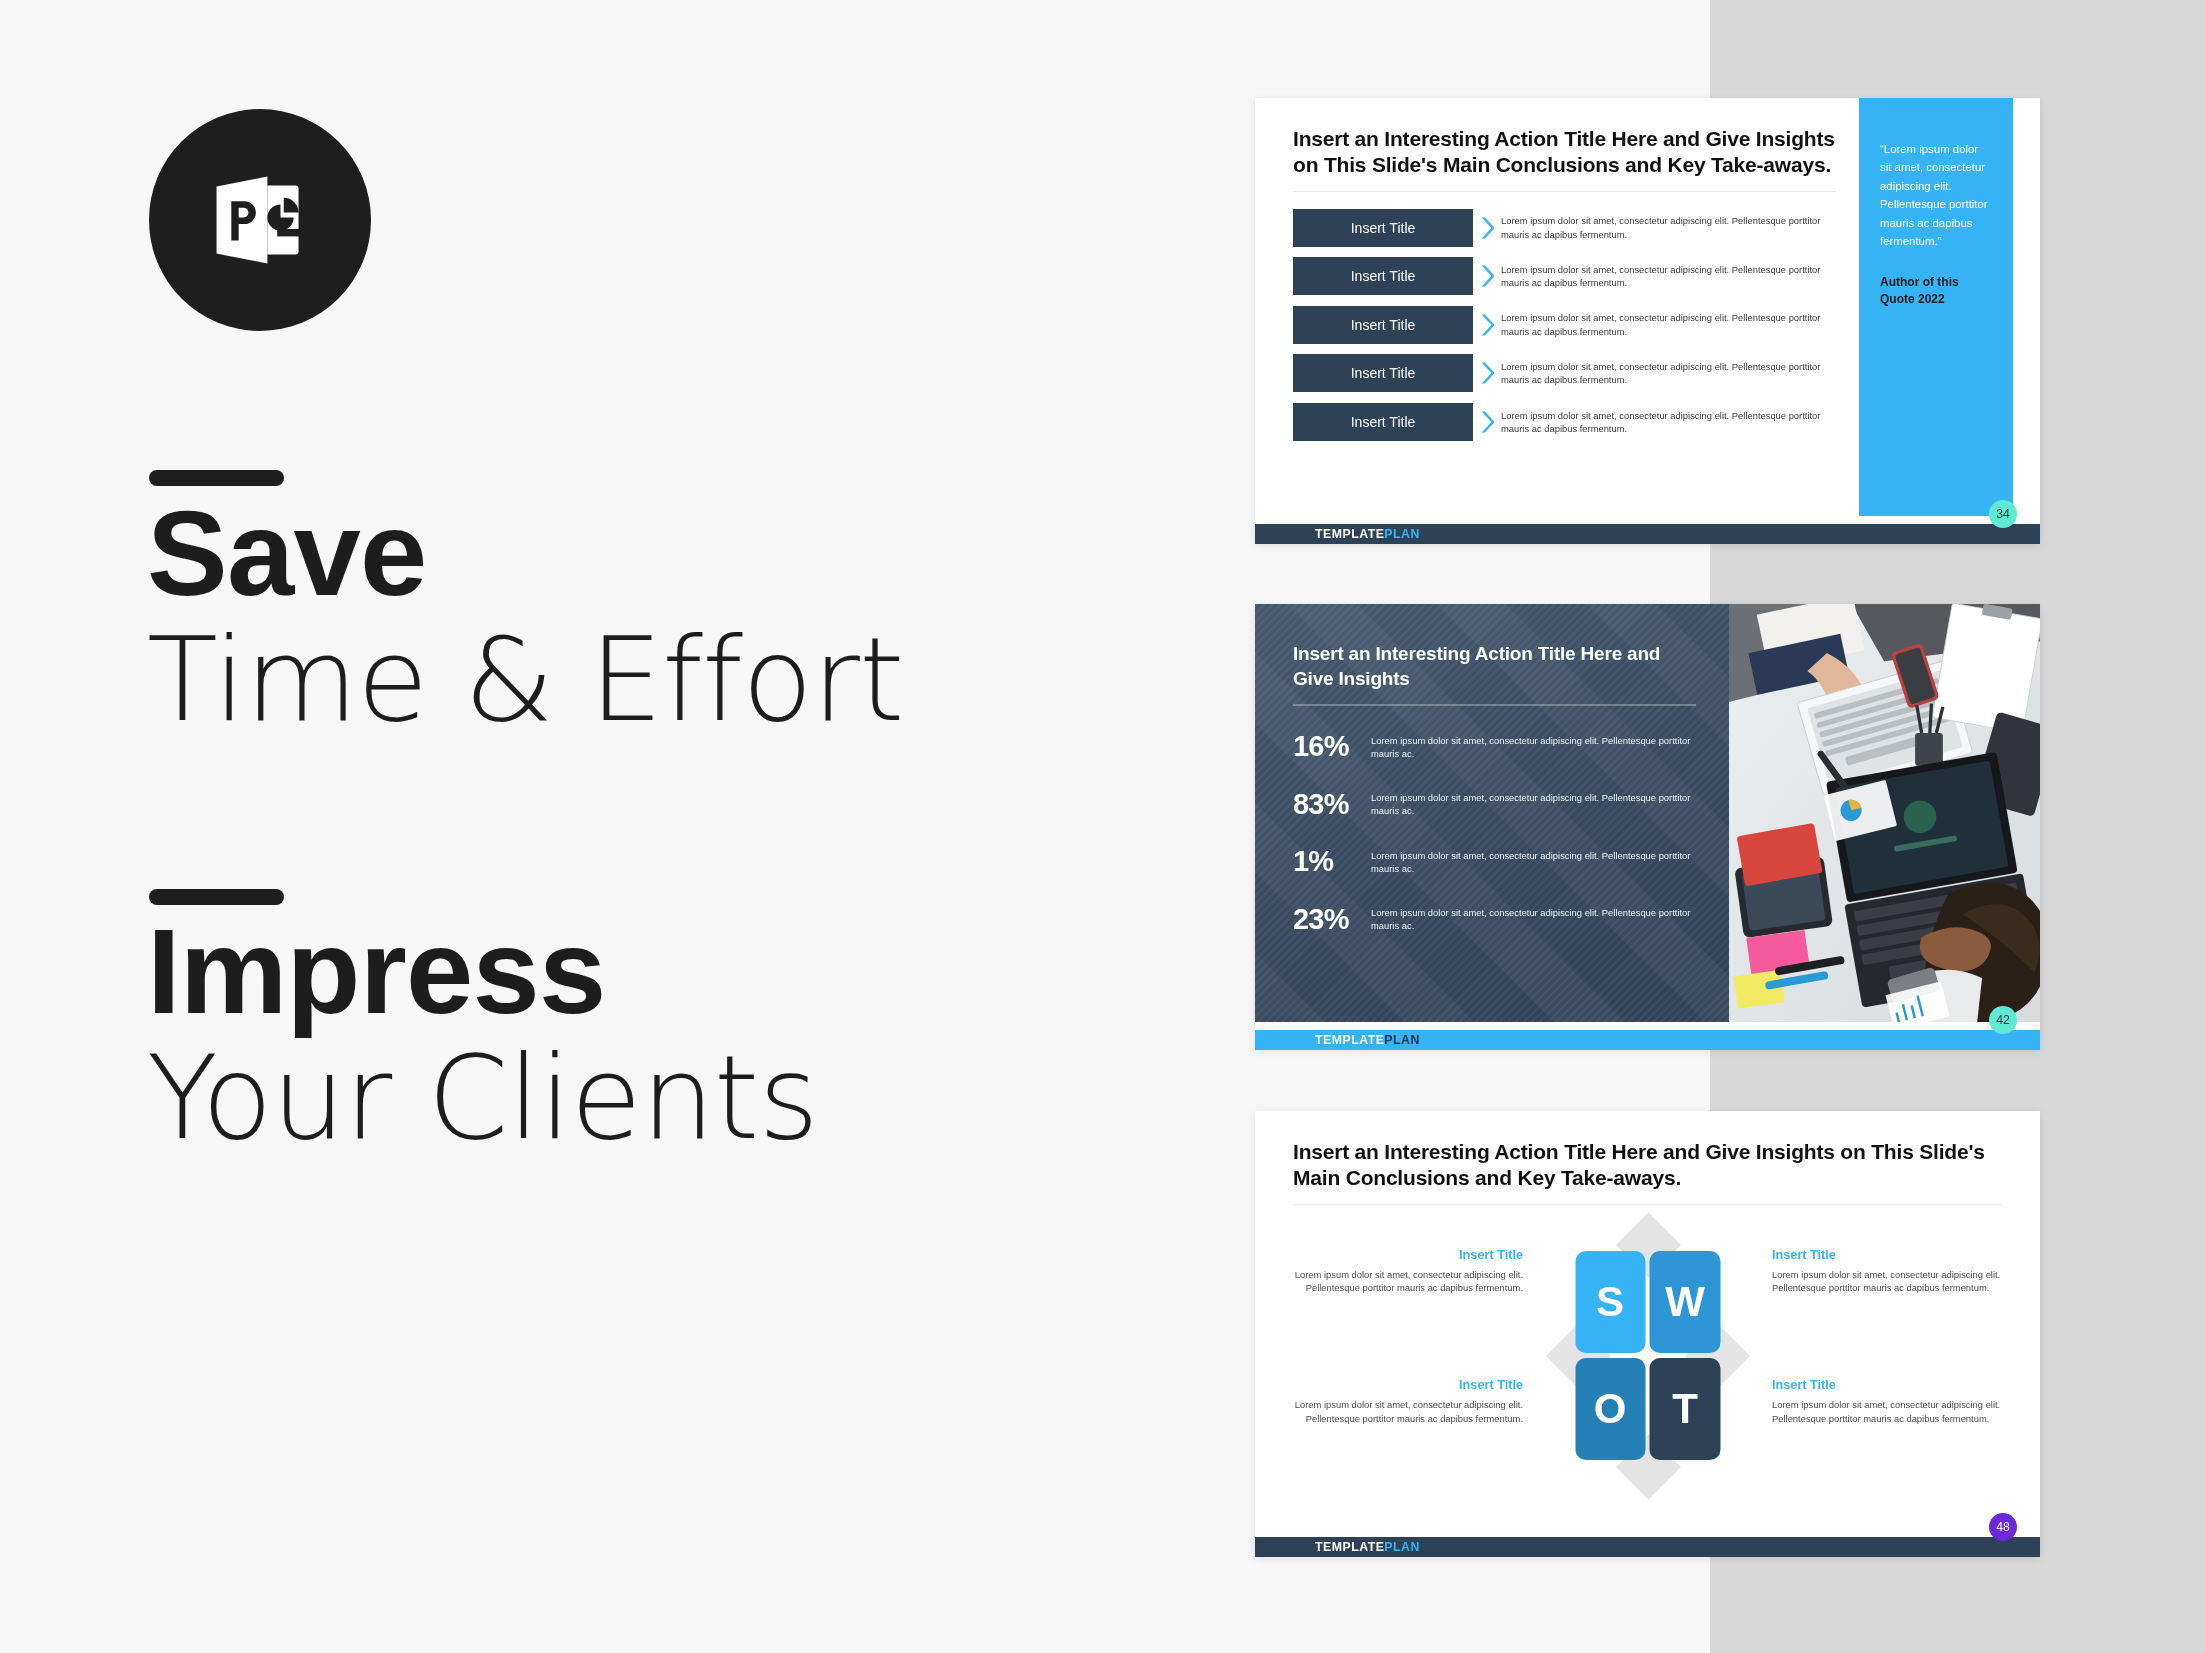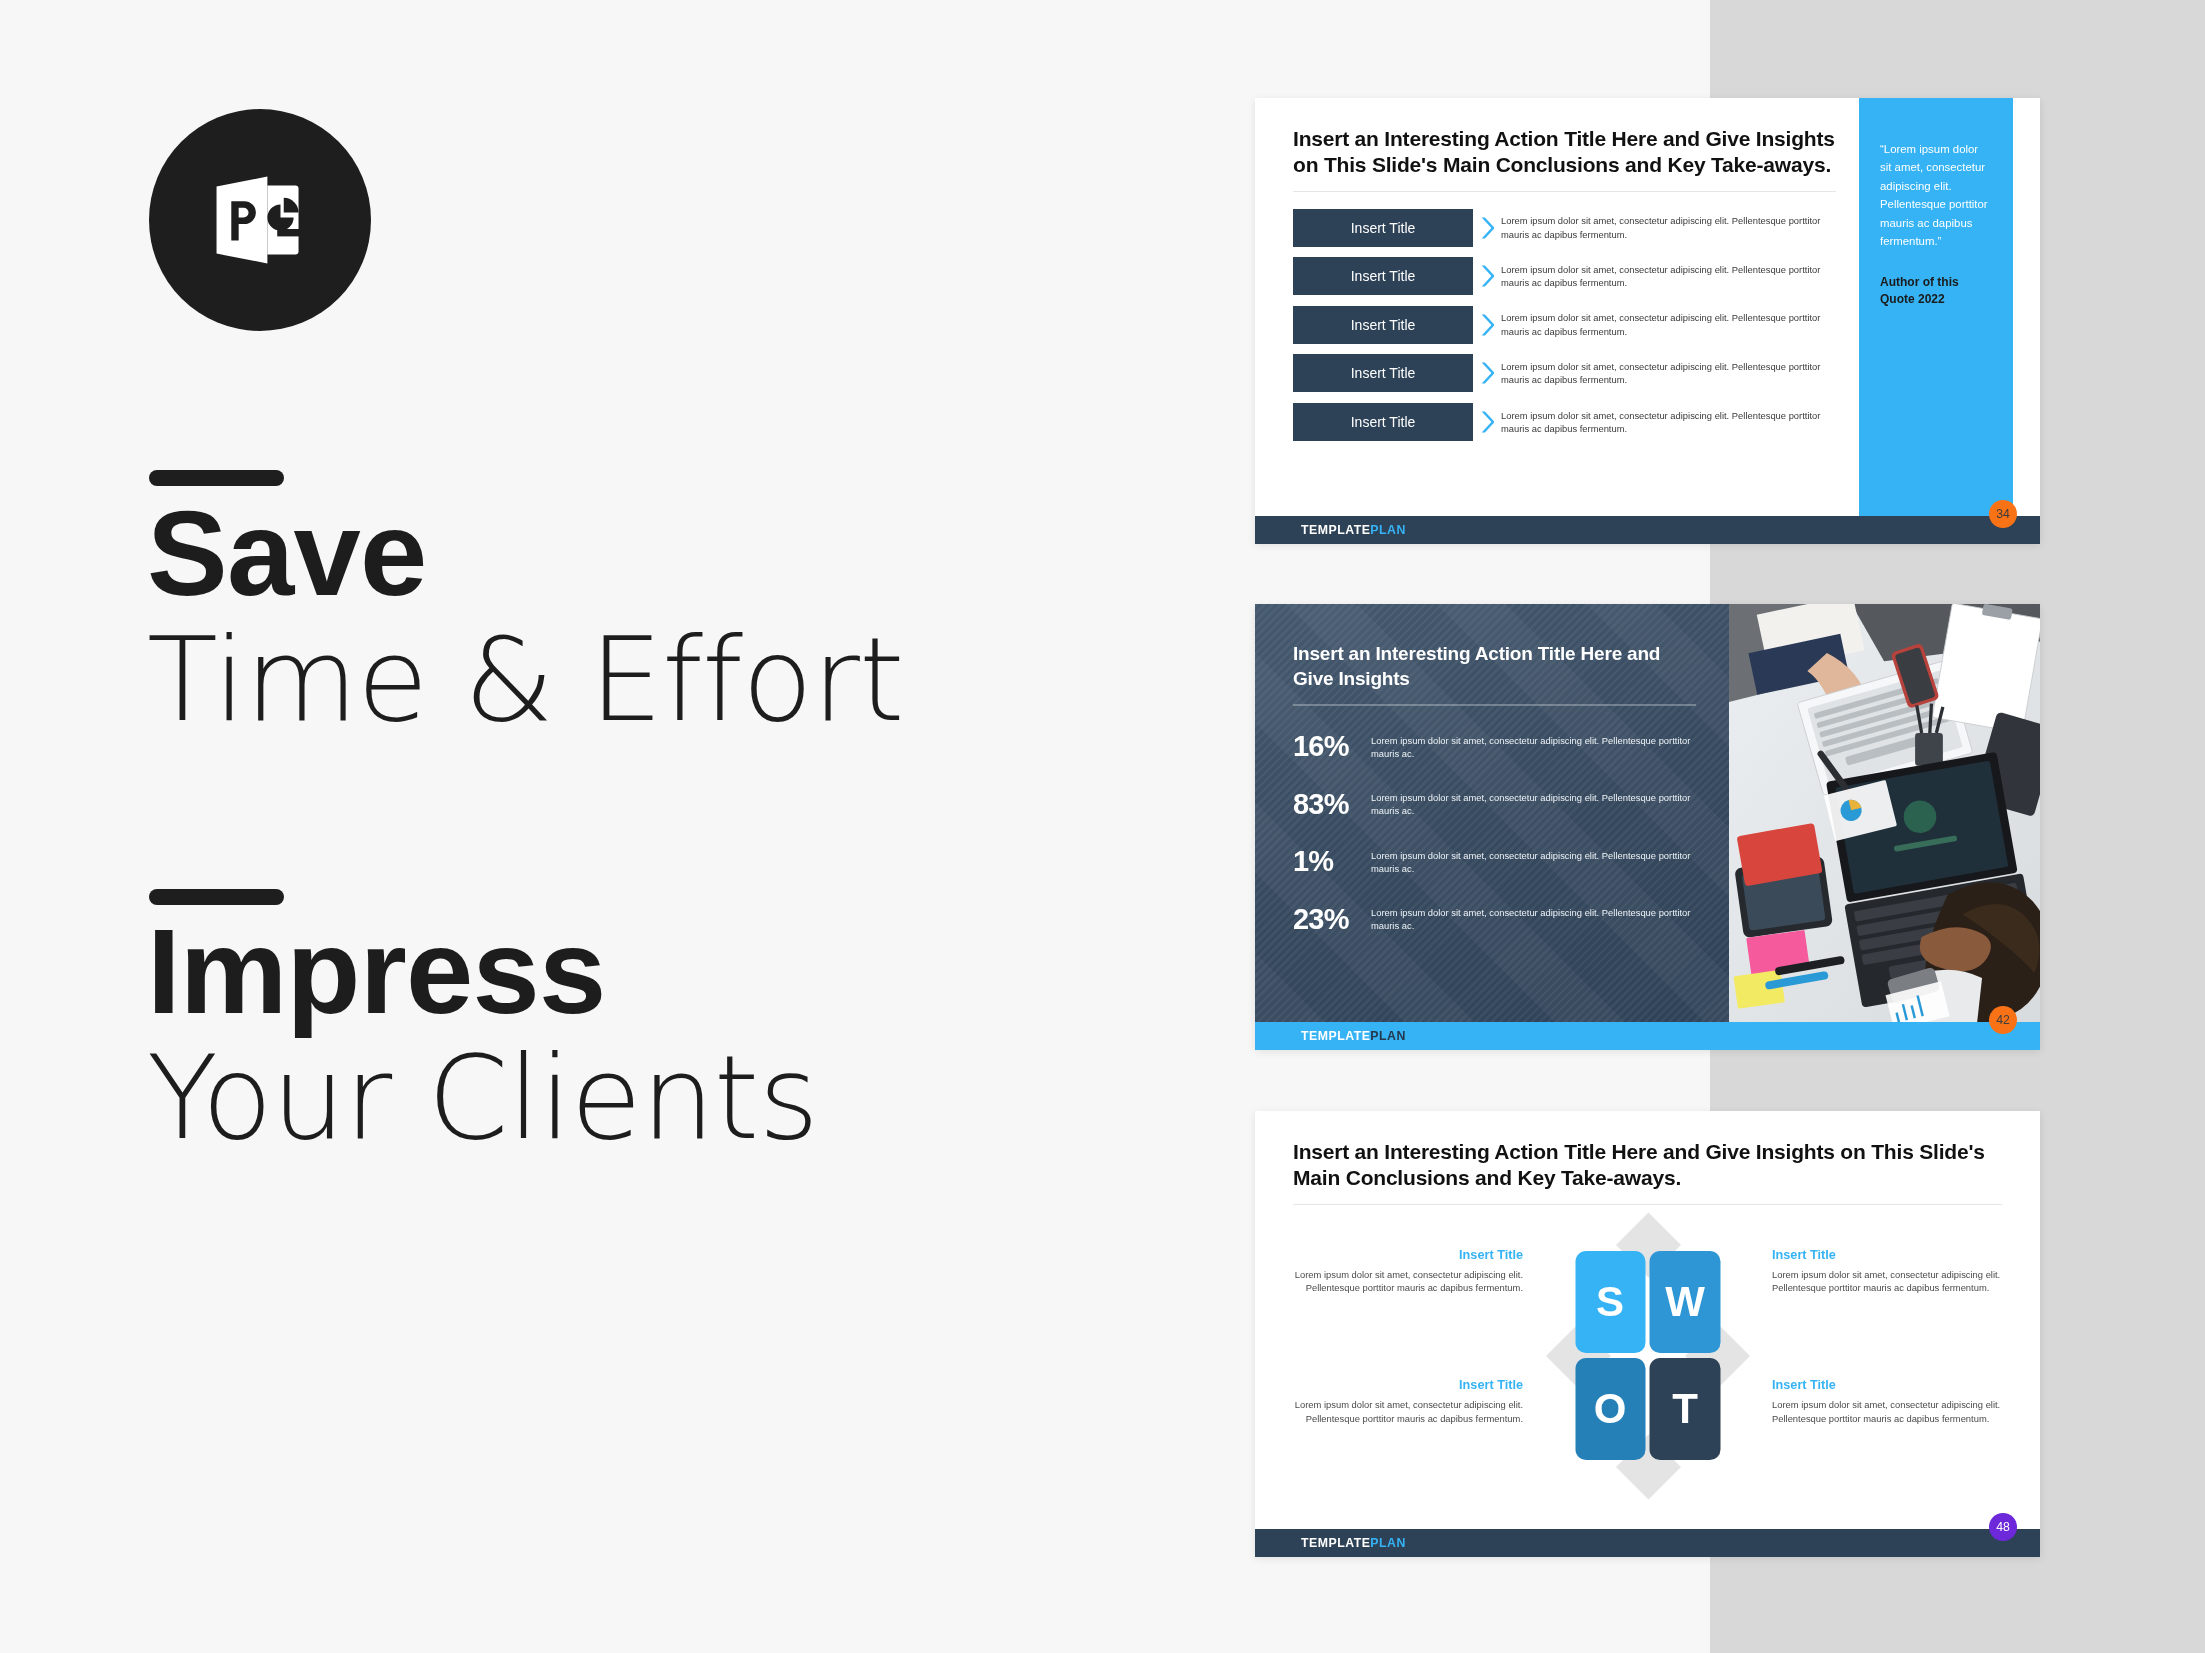--- a/index.html
+++ b/index.html
@@ -45,37 +45,37 @@
   .headline.h1{ top:490px; }
   .headline.h2{ top:908px; }
 
   
   .slide{ position:absolute; background:#ffffff; box-shadow:0 1.6px 8.2px rgba(0,0,0,.10); }
   #slide-1{ left:1255px; top:98px; width:785px; height:446px; }
   #slide-2{ left:1255px; top:604px; width:785px; height:446px; }
   #slide-3{ left:1255px; top:1111px; width:785px; height:446px; }
 
   .slide-footer{
-    position:absolute; left:0; bottom:0; width:100%; height:28px;
-    display:flex; align-items:center; padding-left:46px;
+    position:absolute; left:0; bottom:0; width:100%; height:20px;
+    display:flex; align-items:center; padding-left:60px;
   }
   .footer-dark{ background:#2e4257; }
   .footer-blue{ background:#35b3f5; }
   .brand{ font-size:12.3px; font-weight:bold; letter-spacing:0.5px; }
   .brand .b1{ color:#ffffff; }
   .brand .b2-blue{ color:#35b3f5; }
   .brand .b2-dark{ color:#25374a; }
 
   .page-badge{
     position:absolute; right:23px; bottom:16.3px;
     width:28px; height:28px; border-radius:50%;
     display:flex; align-items:center; justify-content:center;
     font-size:12.3px;
   }
-  .badge-white{ background:#f97316; color:#3c3c3c; }
+  .badge-white{ background:#5eead4; color:#3c3c3c; }
   .badge-blue{ background:#6d28d9; color:#ffffff; }
 
   
   .s1-body{ position:absolute; left:0; top:0; width:604px; height:418px; padding:28px 23px 0 38px; }
   .s1-title{
     font-size:21px; font-weight:bold; color:#111; line-height:1.23; letter-spacing:-0.2px;
   }
   .s1-divider{ margin-top:13px; height:1.6px; background:#e6e6e6; }
   .s1-rows{ margin-top:16.3px; }
   .s1-row{ display:flex; align-items:center; margin-bottom:10.6px; }

